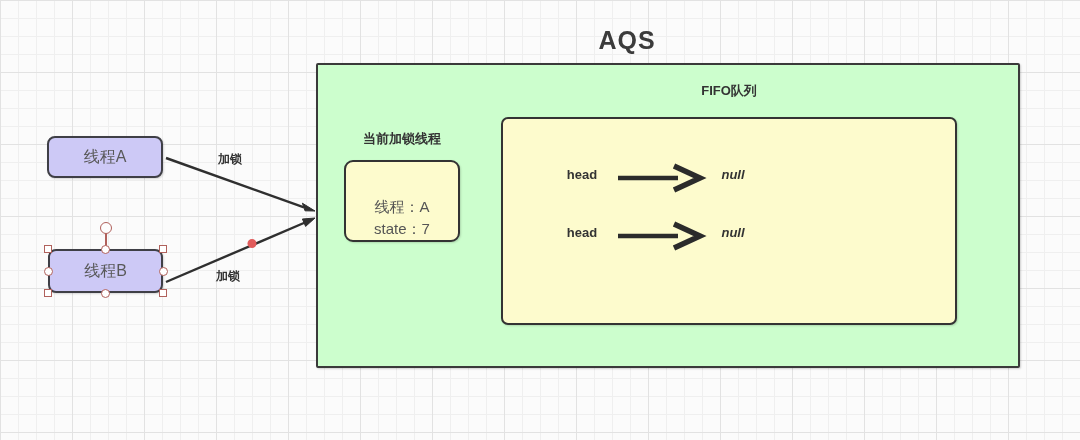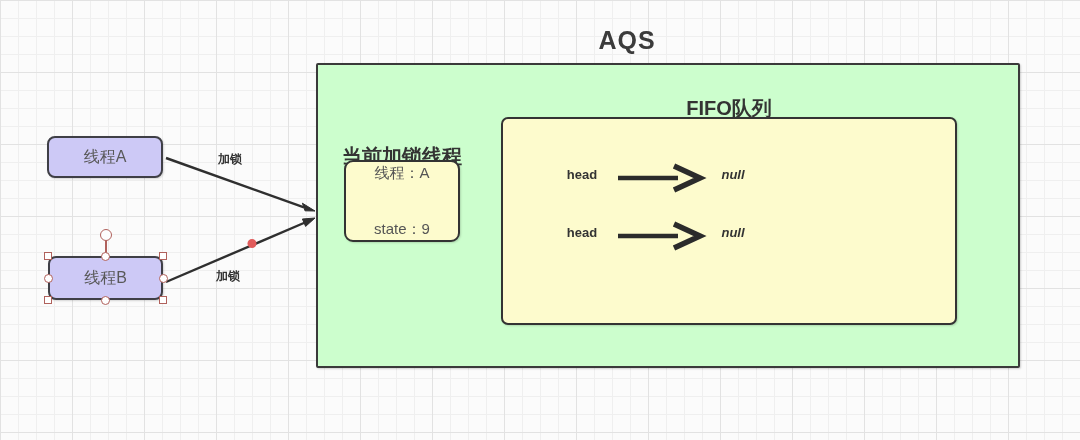--- a/index.html
+++ b/index.html
@@ -28,35 +28,34 @@
 
   .aqs-box {
     left: 316px; top: 63px; width: 704px; height: 305px;
     background: #ccfecd;
     border: 2.5px solid #3a3a3a;
     border-radius: 2px;
     box-shadow: 1px 1px 2px rgba(0,0,0,0.18);
   }
 
   .section-label {
-    font-weight: bold; color: #333333; font-size: 20px;
+    font-weight: bold; color: #333333; font-size: 13px;
     text-align: center;
-    margin-top: 13px;
   }
   .current-lock-label { left: 336px; top: 130px; width: 132px; }
   .fifo-label { left: 501px; top: 82px; width: 456px; }
 
   .state-box {
     left: 344px; top: 160px; width: 116px; height: 82px;
     background: #fdfbcd;
     border: 2px solid #333333;
     border-radius: 9px;
     box-shadow: 1px 1px 2px rgba(0,0,0,0.15);
     display: flex; flex-direction: column;
-    align-items: center; justify-content: space-between;
+    align-items: center; justify-content: flex-end;
     font-size: 15px; color: #555555; line-height: 22px;
   }
 
   .fifo-box {
     left: 501px; top: 117px; width: 456px; height: 208px;
     background: #fdfbcd;
     border: 2px solid #333333;
     border-radius: 7px;
     box-shadow: 1px 1px 2px rgba(0,0,0,0.15);
   }
@@ -76,21 +75,21 @@
   .thread-box {
     width: 116px; height: 42px;
     background: #cdc9f6;
     border: 2px solid #3f3f46;
     border-radius: 8px;
     display: flex; align-items: center; justify-content: center;
     font-size: 16px; color: #595959;
     box-shadow: 1px 1px 2px rgba(0,0,0,0.15);
   }
   .thread-a { left: 47px; top: 136px; }
-  .thread-b-wrap { left: 48px; top: 256px; width: 115px; height: 44px; }
+  .thread-b-wrap { left: 48px; top: 249px; width: 115px; height: 44px; }
   .thread-b-wrap .thread-box { width: 115px; height: 44px; border-radius: 8px; }
 
   .edge-label {
     font-weight: bold; color: #333333; font-size: 12px;
     text-align: center; width: 64px;
   }
   .edge-label-a { left: 198px; top: 151px; }
   .edge-label-b { left: 196px; top: 268px; }
 
   
@@ -119,21 +118,21 @@
 <div class="canvas">
 
   <div class="abs aqs-box"></div>
 
   <div class="abs section-label current-lock-label">当前加锁线程</div>
 
   <div class="abs diagram-title">AQS</div>
 
   <div class="abs state-box">
     <div>线程：A</div>
-    <div>state：9</div>
+    <div>state：7</div>
   </div>
 
   <div class="abs section-label fifo-label">FIFO队列</div>
 
   <div class="abs fifo-box"></div>
 
   <div class="row-head">
     <div class="abs pointer-label">head</div>
     <svg class="abs arrow-svg" viewBox="0 0 92 30">
       <line x1="2" y1="15" x2="62" y2="15" stroke="#2b2b2b" stroke-width="4.5"></line>

